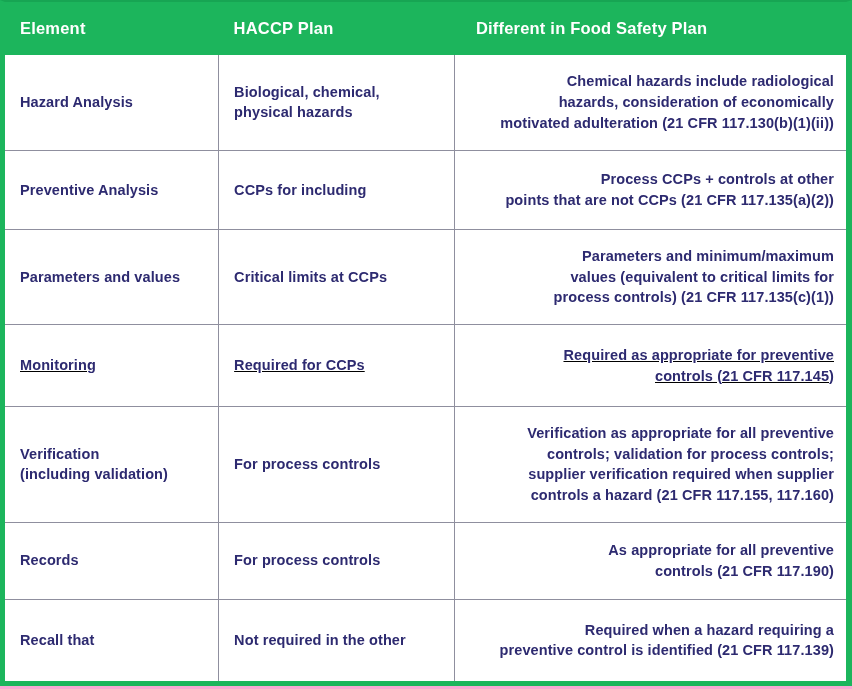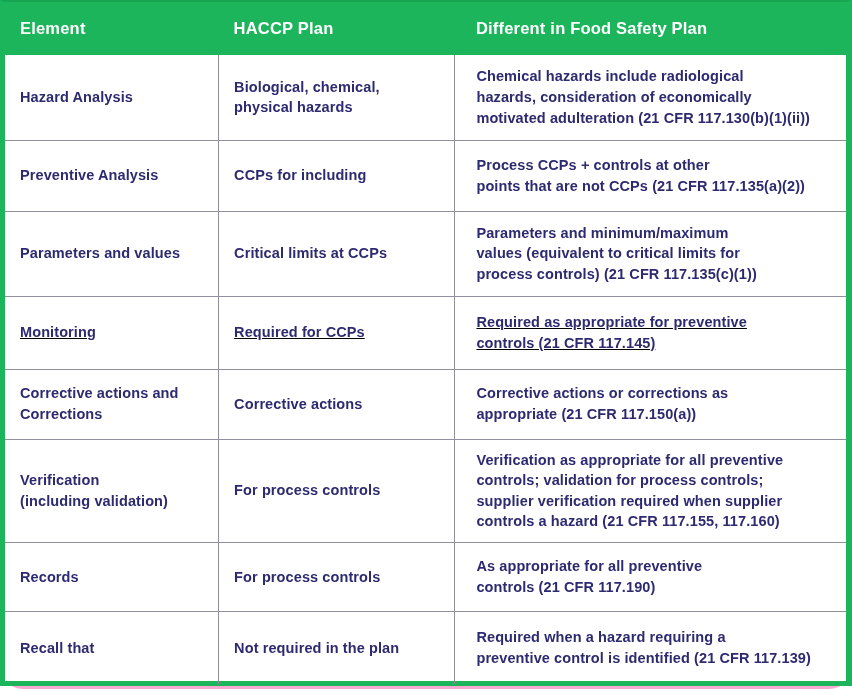--- a/index.html
+++ b/index.html
@@ -6,21 +6,20 @@
     margin: 0;
     padding: 0;
     background: #ffffff;
     font-family: "Liberation Sans", sans-serif;
   }
   .page {
     width: 852px;
     height: 689px;
     box-sizing: border-box;
     border-bottom: 6px solid #f9a8d4;
-    border-radius: 23px;
   }
   .table-wrap {
     width: 852px;
     height: 686px;
     box-sizing: border-box;
     border-left: 5px solid #1cb55c;
     border-right: 6px solid #1cb55c;
     border-bottom: 5px solid #1cb55c;
     border-top: 2px solid #17a553;
     background: #ffffff;
@@ -52,21 +51,21 @@
     font-size: 14.5px;
     font-weight: 700;
     vertical-align: middle;
     padding: 10px 12px 10px 15px;
     line-height: 1.42;
     letter-spacing: 0.1px;
   }
   tbody td .txt { white-space: pre-line; display: block; }
   tbody td:not(:last-child) { border-right: 1px solid #8f8f9e; }
   tbody tr + tr td { border-top: 1px solid #8f8f9e; }
-  tbody td.cell3 { padding-left: 21px; }
+  tbody td.cell3 { padding-left: 21px; text-align: right; }
   tbody tr.r1 { height: 85px; }
   tbody tr.r2 { height: 71px; }
   tbody tr.r3 { height: 85px; }
   tbody tr.r4 { height: 73px; text-decoration: underline; }
   tbody tr.r5 { height: 70px; }
   tbody tr.r6 { height: 103px; }
   tbody tr.r7 { height: 69px; }
   tbody tr.r8 { height: 73px; }
 </style>
 </head>
@@ -132,33 +131,20 @@
               <span class="txt">Monitoring</span>
             </td>
           <td>
               <span class="txt">Required for CCPs</span>
             </td>
           <td class="cell3">
               <span class="txt">Required as appropriate for preventive
 controls (21 CFR 117.145)</span>
             </td>
         </tr>
-        <tr class="r5">
-          <td>
-              <span class="txt">Corrective actions and
-Corrections</span>
-            </td>
-          <td>
-              <span class="txt">Corrective actions</span>
-            </td>
-          <td class="cell3">
-              <span class="txt">Corrective actions or corrections as
-appropriate (21 CFR 117.150(a))</span>
-            </td>
-        </tr>
         <tr class="r6">
           <td>
               <span class="txt">Verification
 (including validation)</span>
             </td>
           <td>
               <span class="txt">For process controls</span>
             </td>
           <td class="cell3">
               <span class="txt">Verification as appropriate for all preventive
@@ -177,21 +163,21 @@
           <td class="cell3">
               <span class="txt">As appropriate for all preventive
 controls (21 CFR 117.190)</span>
             </td>
         </tr>
         <tr class="r8">
           <td>
               <span class="txt">Recall that</span>
             </td>
           <td>
-              <span class="txt">Not required in the plan</span>
+              <span class="txt">Not required in the other</span>
             </td>
           <td class="cell3">
               <span class="txt">Required when a hazard requiring a
 preventive control is identified (21 CFR 117.139)</span>
             </td>
         </tr>
       </tbody>
     </table>
   </div>
 </div>

